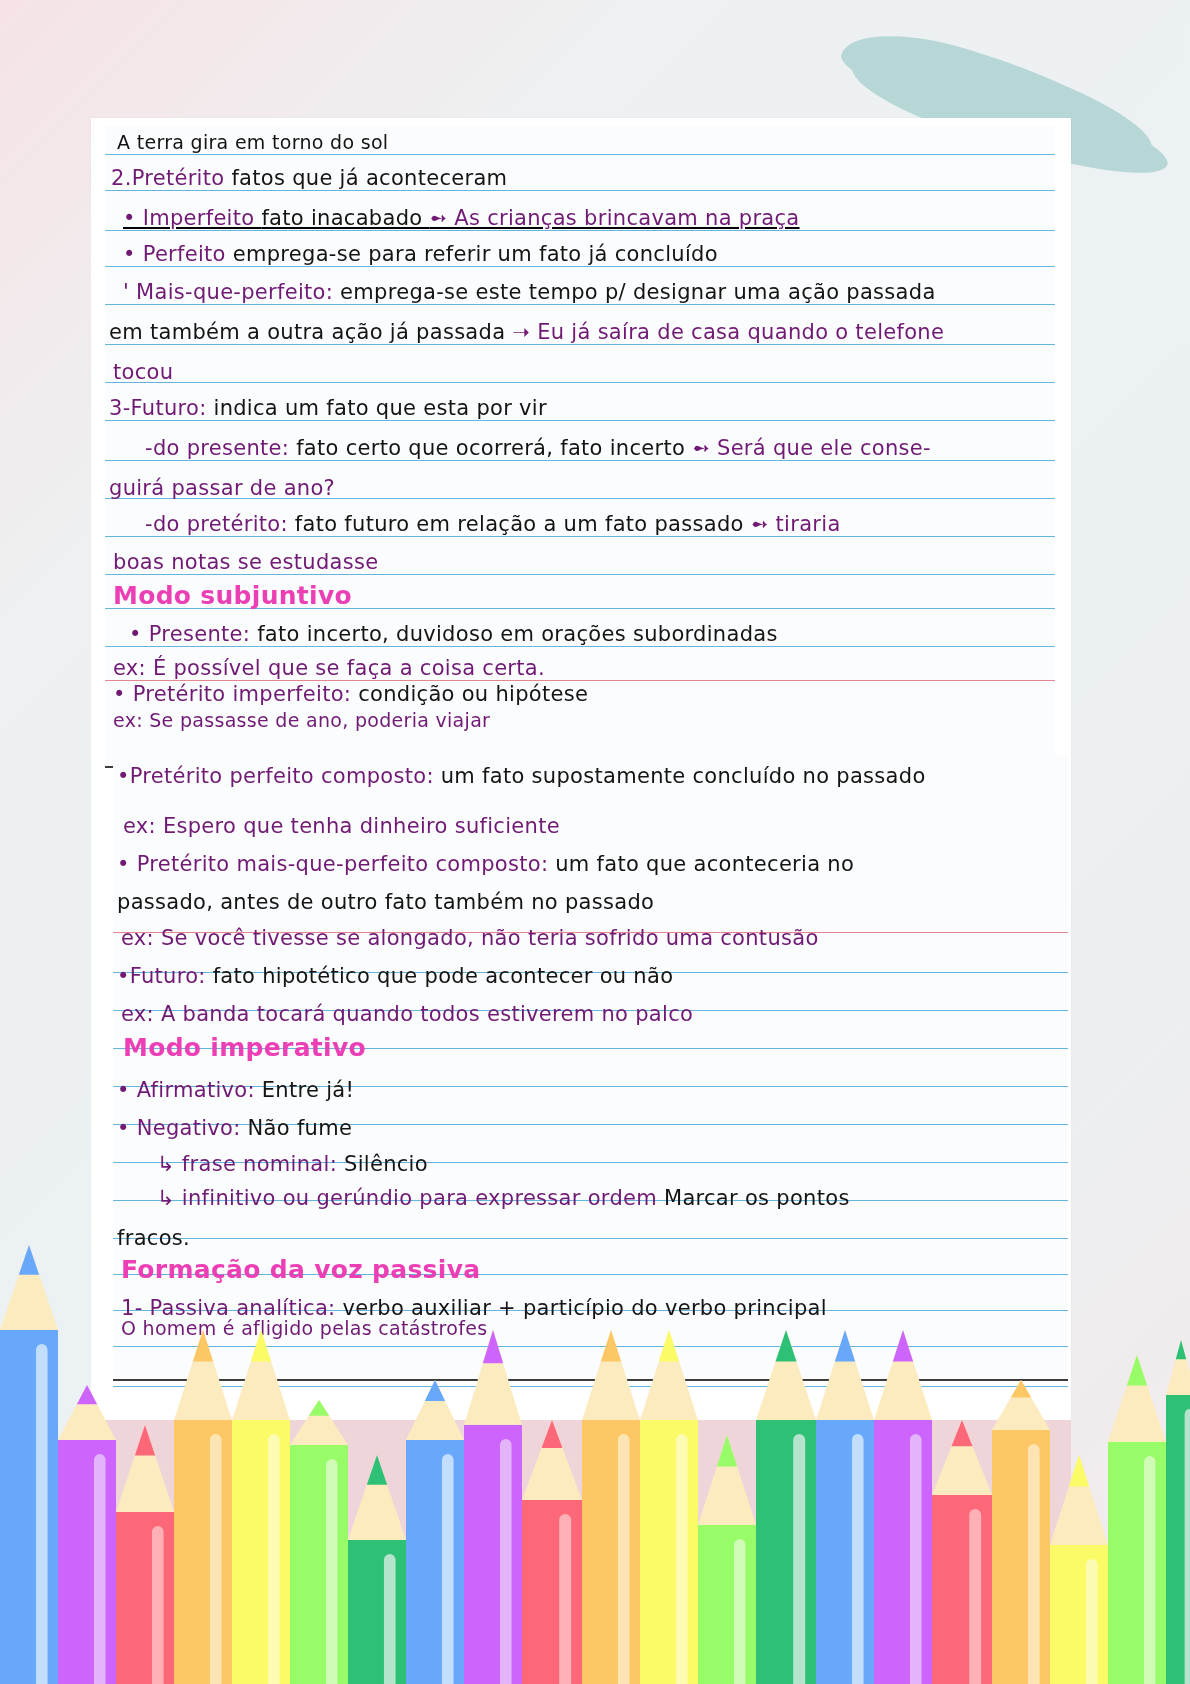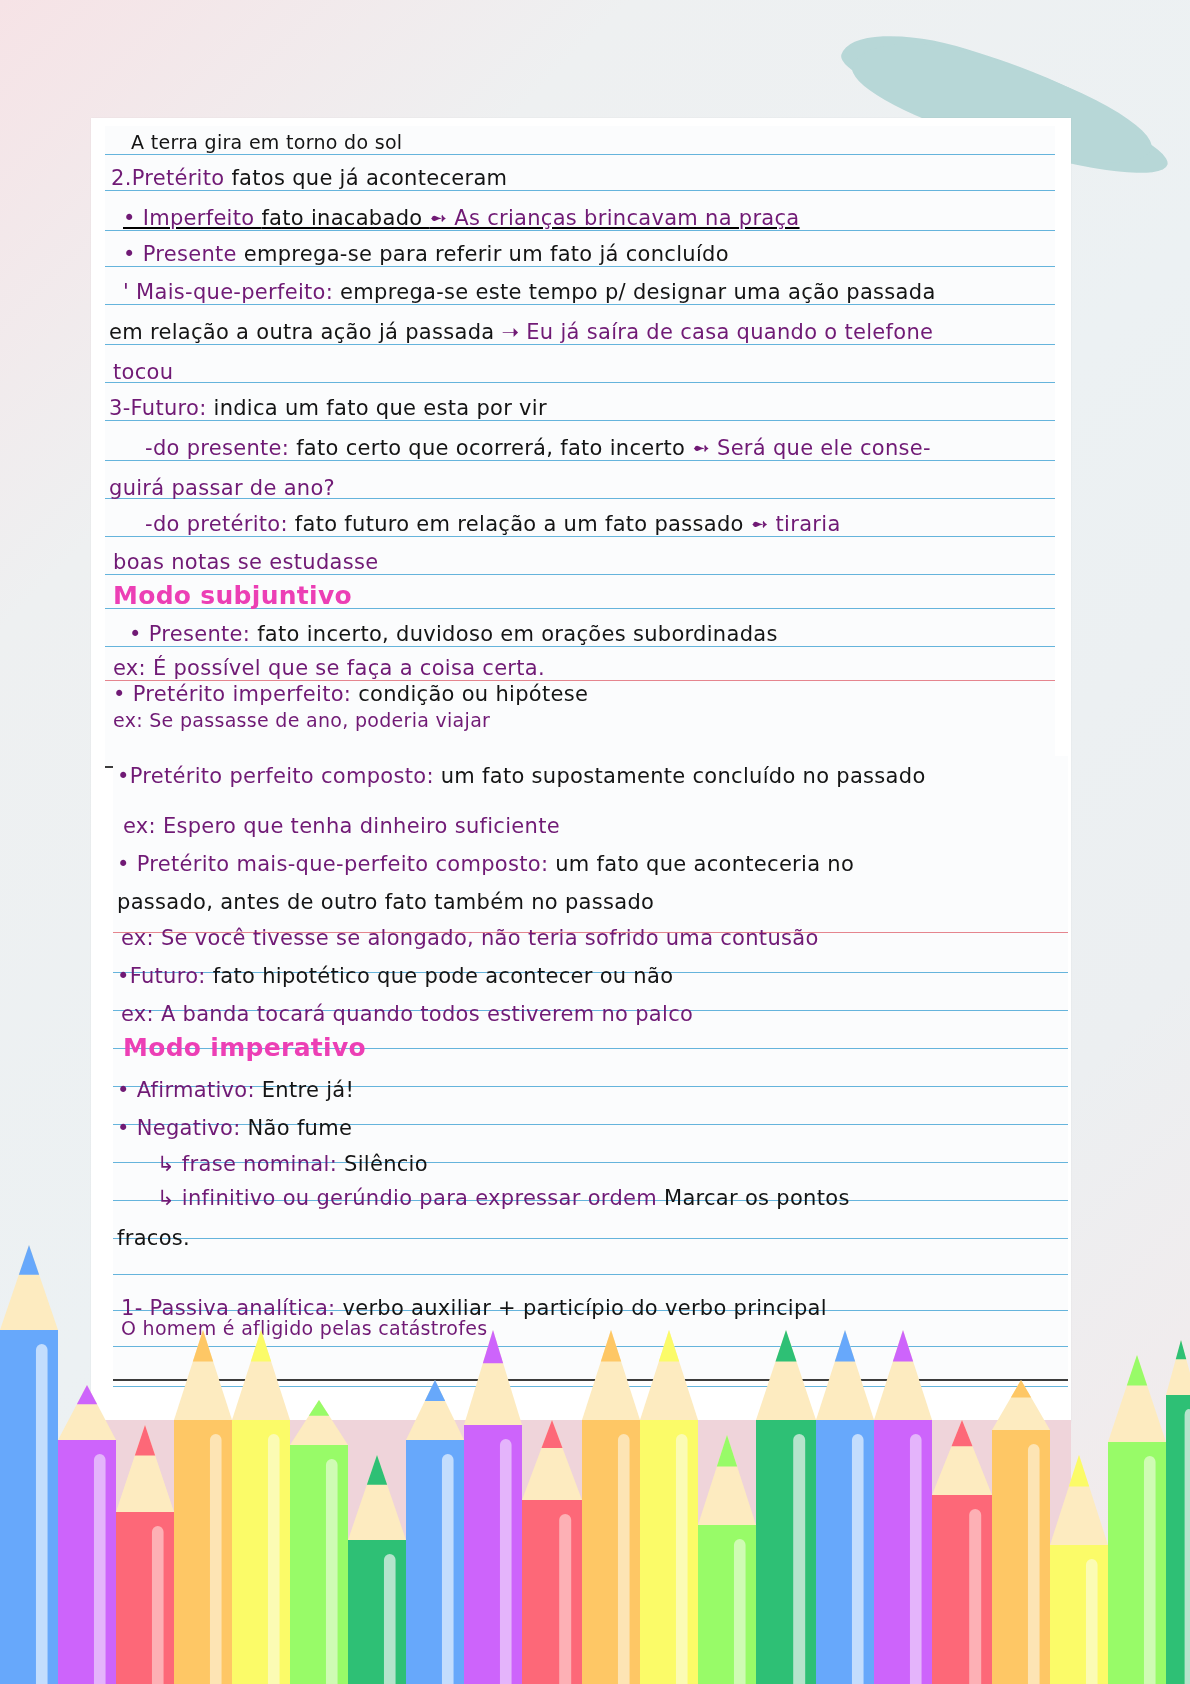--- a/index.html
+++ b/index.html
@@ -53,26 +53,26 @@
       <div class="line" style="top: 218px;"></div>
       <div class="line" style="top: 256px;"></div>
       <div class="line" style="top: 294px;"></div>
       <div class="line" style="top: 334px;"></div>
       <div class="line" style="top: 372px;"></div>
       <div class="line" style="top: 410px;"></div>
       <div class="line" style="top: 448px;"></div>
       <div class="line" style="top: 482px;"></div>
       <div class="line" style="top: 520px;"></div>
       <div class="line red" style="top: 554px;"></div>
-      <div class="txt" style="top: 4px; left: 26px;"><span class="blk small">A terra gira em torno do sol</span></div>
+      <div class="txt" style="top: 4px; left: 12px;"><span class="blk small">A terra gira em torno do sol</span></div>
       <div class="txt" style="top: 40px; left: 6px;"><span class="pink">2.Pretérito </span><span class="blk"> fatos que já aconteceram</span></div>
       <div class="txt" style="top: 80px; left: 18px; text-decoration: underline;"><span class="pink">• Imperfeito </span><span class="blk">fato inacabado </span><span class="pink">➻ As crianças brincavam na praça</span></div>
-      <div class="txt" style="top: 116px; left: 18px;"><span class="pink">• Presente </span><span class="blk"> emprega-se para referir um fato já concluído</span></div>
+      <div class="txt" style="top: 116px; left: 18px;"><span class="pink">• Perfeito </span><span class="blk"> emprega-se para referir um fato já concluído</span></div>
       <div class="txt" style="top: 154px; left: 18px;"><span class="pink">' Mais-que-perfeito: </span><span class="blk">emprega-se este tempo p/ designar uma ação passada</span></div>
-      <div class="txt" style="top: 194px; left: 4px;"><span class="blk">em relação a outra ação já passada </span><span class="pink">➝ Eu já saíra de casa quando o telefone</span></div>
+      <div class="txt" style="top: 194px; left: 4px;"><span class="blk">em também a outra ação já passada </span><span class="pink">➝ Eu já saíra de casa quando o telefone</span></div>
       <div class="txt" style="top: 234px; left: 8px;"><span class="pink">tocou</span></div>
       <div class="txt" style="top: 270px; left: 4px;"><span class="pink">3-Futuro: </span><span class="blk">indica um fato que esta por vir</span></div>
       <div class="txt" style="top: 310px; left: 40px;"><span class="pink">-do presente: </span><span class="blk">fato certo que ocorrerá, fato incerto </span><span class="pink">➻ Será que ele conse-</span></div>
       <div class="txt" style="top: 350px; left: 4px;"><span class="pink">guirá passar de ano?</span></div>
       <div class="txt" style="top: 386px; left: 40px;"><span class="pink">-do pretérito: </span><span class="blk">fato futuro em relação a um fato passado </span><span class="pink">➻ tiraria</span></div>
       <div class="txt" style="top: 424px; left: 8px;"><span class="pink">boas notas se estudasse</span></div>
       <div class="txt" style="top: 458px; left: 8px;"><span class="hot">Modo subjuntivo</span></div>
       <div class="txt" style="top: 496px; left: 24px;"><span class="pink">• Presente: </span><span class="blk">fato incerto, duvidoso em orações subordinadas</span></div>
       <div class="txt" style="top: 530px; left: 8px;"><span class="pink">ex: É possível que se faça a coisa certa.</span></div>
       <div class="txt" style="top: 556px; left: 8px;"><span class="pink">• Pretérito imperfeito: </span><span class="blk">condição ou hipótese</span></div>
@@ -100,20 +100,21 @@
       <div class="txt" style="top: 134px; left: 4px;"><span class="blk">passado, antes de outro fato também no passado</span></div>
       <div class="txt" style="top: 208px; left: 4px;"><span class="pink">•Futuro: </span><span class="blk">fato hipotético que pode acontecer ou não</span></div>
       <div class="txt" style="top: 170px; left: 8px;"><span class="pink">ex: Se você tivesse se alongado, não teria sofrido uma contusão</span></div>
       <div class="txt" style="top: 246px; left: 8px;"><span class="pink">ex: A banda tocará quando todos estiverem no palco</span></div>
       <div class="txt" style="top: 280px; left: 10px;"><span class="hot">Modo imperativo</span></div>
       <div class="txt" style="top: 322px; left: 4px;"><span class="pink">• Afirmativo: </span><span class="blk">Entre já!</span></div>
       <div class="txt" style="top: 360px; left: 4px;"><span class="pink">• Negativo: </span><span class="blk">Não fume</span></div>
       <div class="txt" style="top: 396px; left: 44px;"><span class="pink">↳ frase nominal: </span><span class="blk">Silêncio</span></div>
       <div class="txt" style="top: 430px; left: 44px;"><span class="pink">↳ infinitivo ou gerúndio para expressar ordem </span><span class="blk">Marcar os pontos</span></div>
       <div class="txt" style="top: 470px; left: 4px;"><span class="blk">fracos.</span></div>
+      <div class="txt" style="top: 502px; left: 8px;"><span class="hot">Formação da voz passiva</span></div>
       <div class="txt" style="top: 540px; left: 8px;"><span class="pink">1- Passiva analítica: </span><span class="blk">verbo auxiliar + particípio do verbo principal</span></div>
       <div class="txt" style="top: 560px; left: 8px;"><span class="pink small">O homem é afligido pelas catástrofes</span></div>
     </div>
 </div>
 
 <svg class="pencils" id="pencils" viewBox="0 1224 1190 460" preserveAspectRatio="none">
     <rect x="91" y="1420" width="980" height="264" fill="#efd4da"></rect>
     <g>
       <polygon points="0,1330 58,1330 29,1245" fill="#fdebc0"></polygon>
       <polygon points="18.85,1274.75 39.15,1274.75 29,1245" fill="#67a8fb"></polygon>

